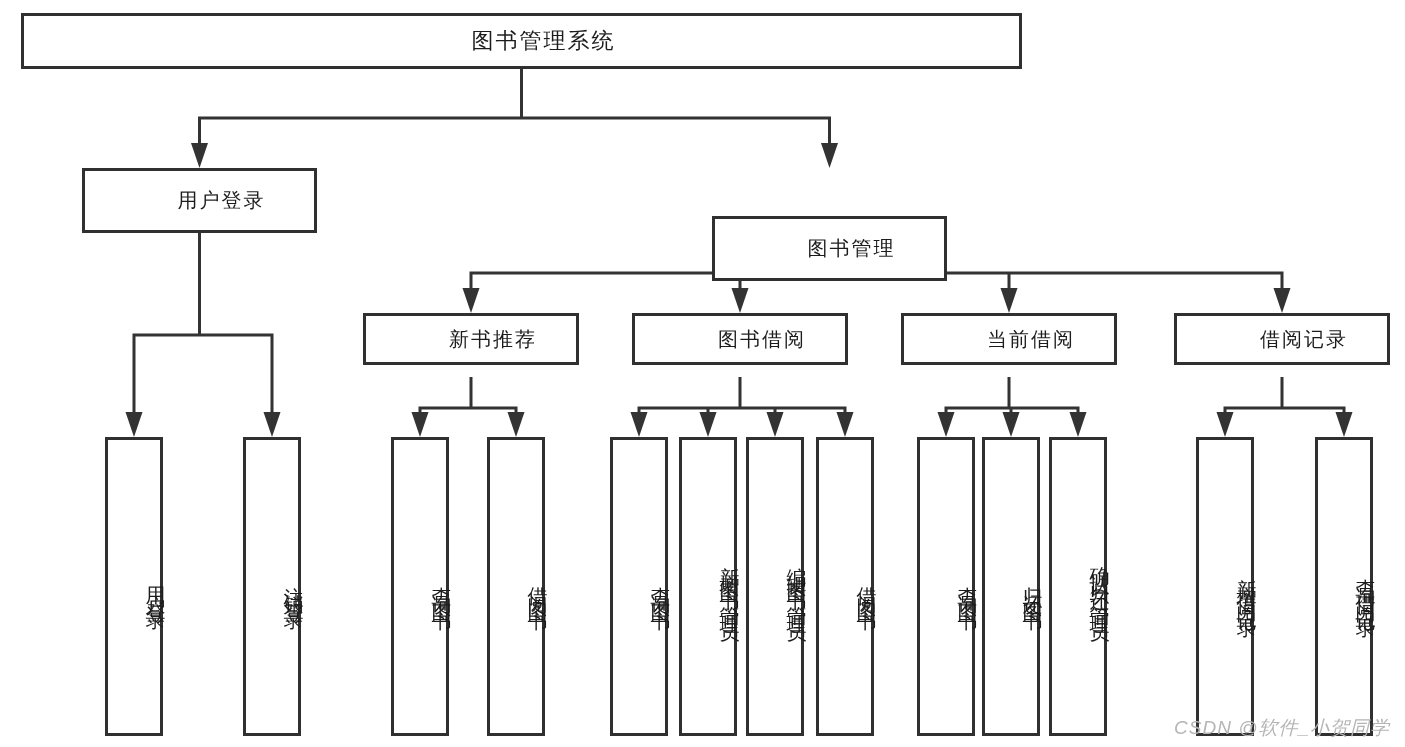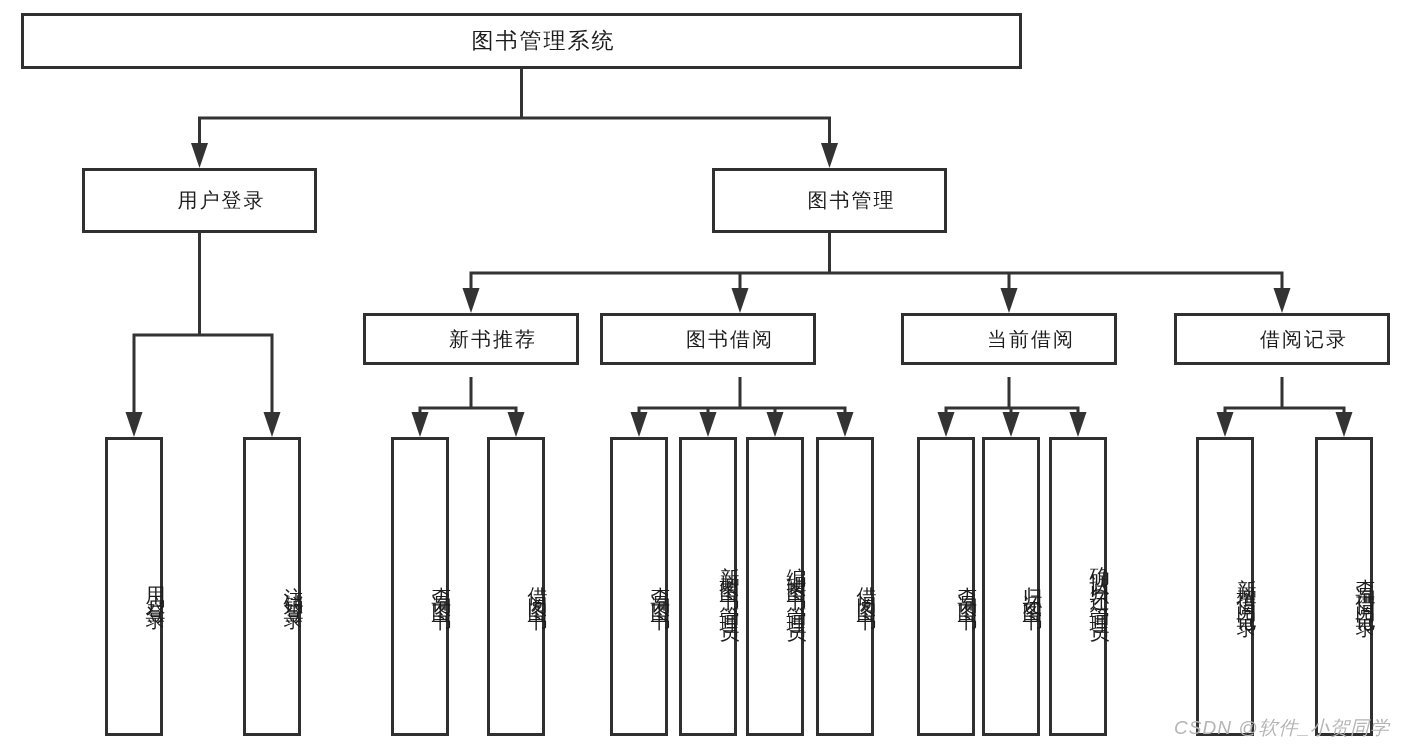--- a/index.html
+++ b/index.html
@@ -106,24 +106,24 @@
       <polygon points="1002.5,412 1019.5,412 1011,437"></polygon>
       <polygon points="1069.5,412 1086.5,412 1078,437"></polygon>
       <polygon points="1216.5,412 1233.5,412 1225,437"></polygon>
       <polygon points="1335.5,412 1352.5,412 1344,437"></polygon>
     </g>
   </svg>
 
   <div class="node root">图书管理系统</div>
 
   <div class="node lvl2" style="left:82px;">用户登录</div>
-  <div class="node lvl2" style="left:712px;">图书管理</div>
+  <div class="node lvl2" style="left:712px;margin-top:48px;">图书管理</div>
 
   <div class="node lvl3" style="left:363px;">新书推荐</div>
-  <div class="node lvl3" style="left:600px;">图书借阅</div>
+  <div class="node lvl3" style="left:632px;">图书借阅</div>
   <div class="node lvl3" style="left:901px;">当前借阅</div>
   <div class="node lvl3" style="left:1174px;">借阅记录</div>
 
   <div class="node leaf" style="left:105px;">用户登录</div>
   <div class="node leaf" style="left:243px;">注销登录</div>
 
   <div class="node leaf" style="left:391px;">查询图书</div>
   <div class="node leaf" style="left:487px;">借阅图书</div>
 
   <div class="node leaf" style="left:610px;">查询图书</div>

